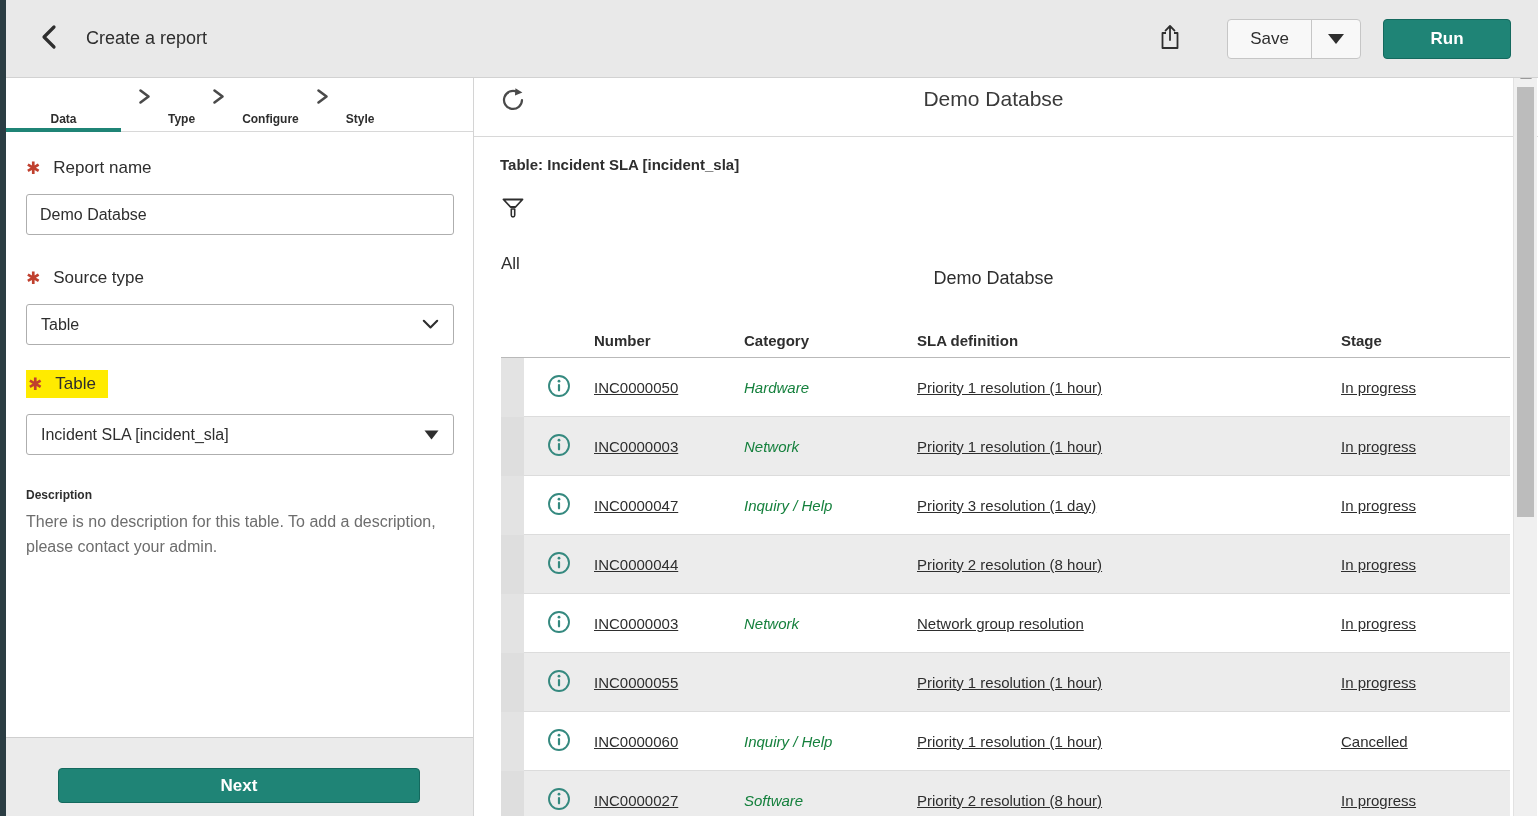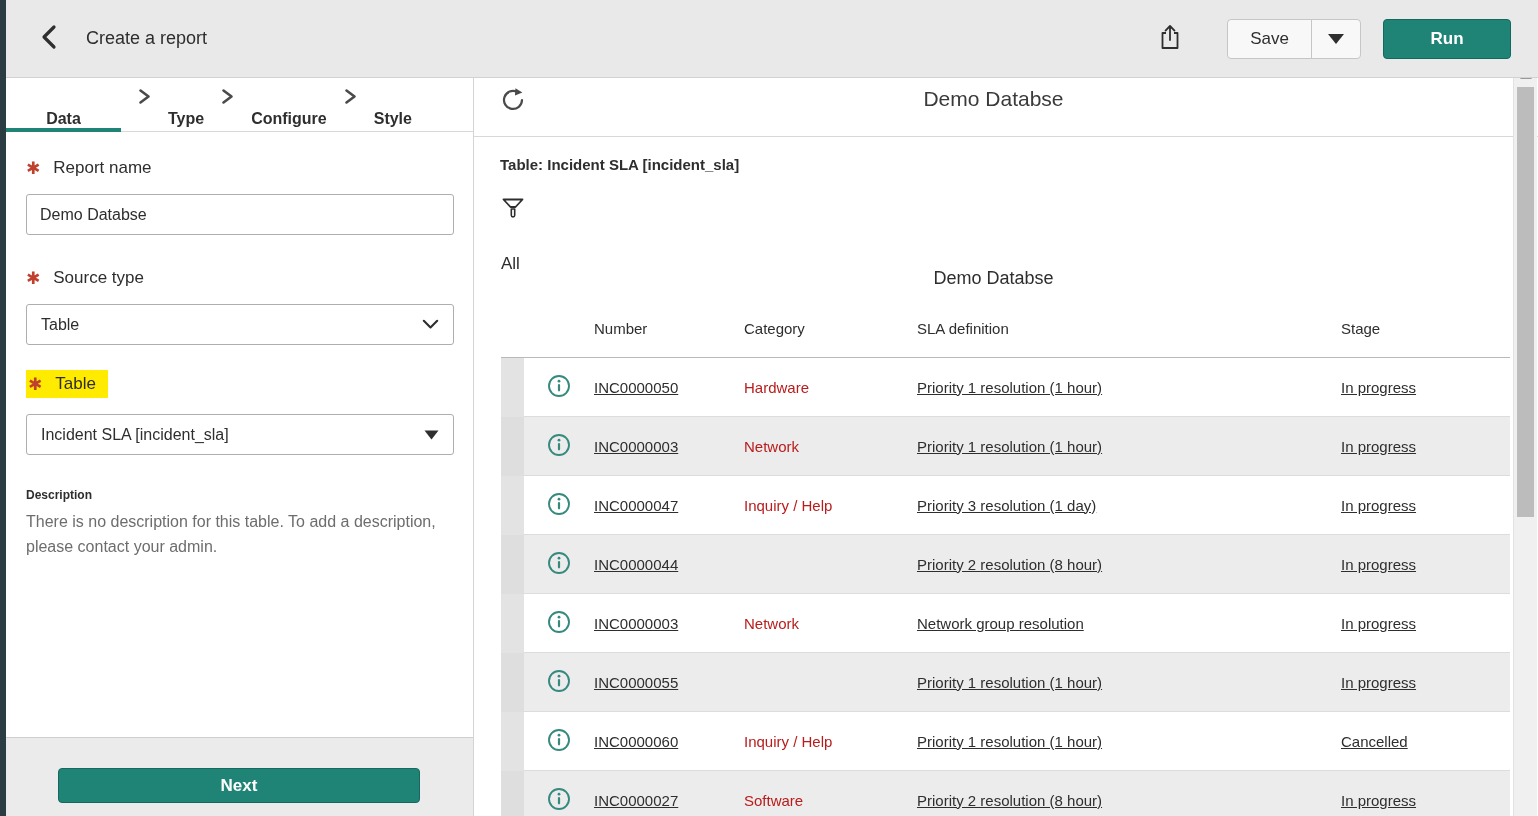--- a/index.html
+++ b/index.html
@@ -23,21 +23,21 @@
   .caret-down { width:0; height:0; border-left:8px solid transparent; border-right:8px solid transparent; border-top:10px solid #2e2e2e; }
   .run-btn { margin-left:22px; width:128px; height:40px; background:#1f8476; color:#fff; border:1px solid #14695e;
     border-radius:4px; font-size:17px; font-weight:600; display:flex; align-items:center; justify-content:center; cursor:pointer; }
 
   
   .main { position:absolute; top:62px; left:6px; right:0; bottom:0; display:flex; }
 
   
   .sidebar { width:468px; background:#fff; border-right:1px solid #d4d4d4; position:relative; flex:0 0 auto; }
   .tabs { height:70px; display:flex; align-items:center; border-bottom:1px solid #d8d8d8; position:relative; }
-  .tab { font-size:16px; font-weight:600; color:#2e2e2e; cursor:pointer;margin-top:44px; }
+  .tab { font-size:12px; font-weight:600; color:#2e2e2e; cursor:pointer;margin-top:44px; }
   .tab-first { width:115px; text-align:center; }
   .step-sep { margin:0 17px; display:flex; align-items:center; }
   .tab-underline { position:absolute; left:0; bottom:-1px; width:115px; height:4px; background:#1f8476; }
   .form { padding:0 20px; }
   .field-label { margin-top:26px; font-size:17px; display:flex; align-items:center; gap:13px; }
   .asterisk { color:#c0402e; font-size:17px; line-height:1; }
   .hl { background:#ffeb00; display:inline-flex; align-items:center; gap:13px; padding:4px 12px 4px 2px; }
   .text-input { margin-top:16px; width:428px; height:41px; border:1px solid #aeaeae; border-radius:3px;
     font-size:16px; padding:0 13px; color:#2e2e2e; background:#fff; font-family:inherit; }
   .select { margin-top:16px; width:428px; height:41px; border:1px solid #aeaeae; border-radius:3px;
@@ -54,29 +54,29 @@
   .content-toolbar { height:75px; border-bottom:1px solid #d8d8d8; position:relative; }
   .refresh-btn { position:absolute; left:27px; top:25px; width:26px; height:26px; cursor:pointer; }
   .content-title { position:absolute; top:25px; left:0; right:25px; text-align:center; font-size:21px; color:#3a3a3a; }
   .table-caption { margin:19px 0 0 26px; font-size:15px; font-weight:700; height:18px; }
   .filter-row { margin:22px 0 0 27px; display:flex; align-items:flex-start; gap:25px; height:28px; cursor:pointer;flex-direction:column; }
   .filter-label { font-size:17px; }
   .grid-title { margin-top:44px; height:22px; text-align:center; font-size:18px; padding-right:25px; }
 
   .grid { margin:22px 28px 0 27px; }
   .grid-header, .grid-row { display:grid; grid-template-columns:23px 70px 150px 173px 424px 1fr; }
-  .grid-header { height:46px; align-items:end; padding-bottom:20px; border-bottom:1px solid #b9b9b9;
-    font-weight:400; font-size:15px; color:#2e2e2e; }
+  .grid-header { height:46px; align-items:end; padding-bottom:8px; border-bottom:1px solid #b9b9b9;
+    font-weight:700; font-size:15px; color:#2e2e2e; }
   .grid-row { height:59px; align-items:center; border-bottom:1px solid #dcdcdc; background:#fff; }
   .grid-row.alt { background:#ececec; }
   .row-strip { background:#e3e3e3; height:59px; }
   .grid-row.alt .row-strip { background:#dedede; }
   .info-cell { display:flex; justify-content:center; align-items:center; cursor:pointer; }
   .cell-link { font-size:15px; color:#2e2e2e; text-decoration:underline; cursor:pointer; }
-  .cell-text { font-size:15px; color:#b91c1c; }
+  .cell-text { font-size:15px; color:#15803d;font-style:italic; }
 
   
   .v-scrollbar { position:absolute; right:1px; top:0; bottom:0; width:24px; background:#f0f0f0; border-left:1px solid #e2e2e2; z-index:5; }
   .sb-up { position:absolute; top:9px; left:6px; width:0; height:0;
     border-left:6px solid transparent; border-right:6px solid transparent; border-bottom:8px solid #9a9a9a; cursor:pointer; }
   .sb-thumb { position:absolute; top:25px; left:3px; width:17px; height:430px; background:#bcbcbc; cursor:pointer; }
 </style>
 </head>
 <body>
 

